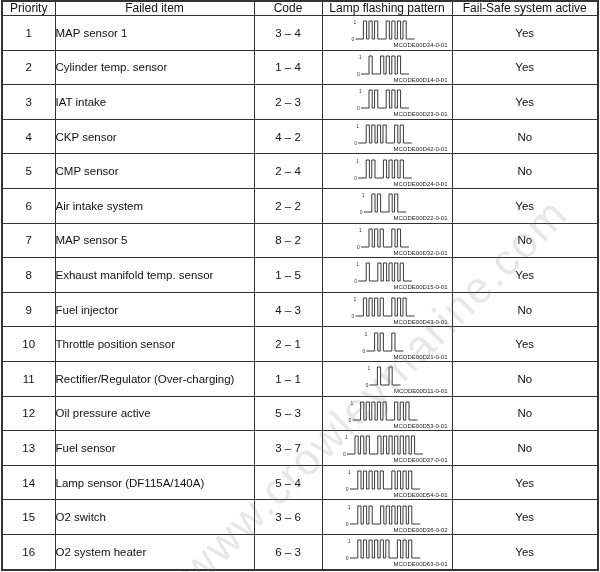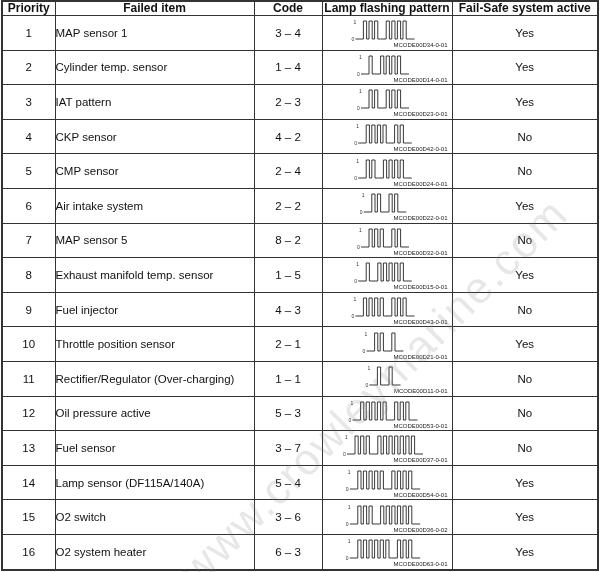--- a/index.html
+++ b/index.html
@@ -2,21 +2,21 @@
 <html><head>
 <meta charset="utf-8">
 <style>
   html, body { margin:0; padding:0; background:#ffffff; }
   body { width:600px; height:572px; position:relative; overflow:hidden;
          font-family:"Liberation Sans", sans-serif; color:#111; }
   table.dtc { position:absolute; left:1px; top:0; border-collapse:collapse;
               width:596px; table-layout:fixed; }
   table.dtc th, table.dtc td { border:1px solid #333; padding:0; }
   table.dtc { border:2px solid #333; }
-  th { font-weight:bold; font-size:12px; height:13px; line-height:13px; text-align:center; }
+  th { font-weight:normal; font-size:12px; height:13px; line-height:13px; text-align:center; }
   td { font-size:11.5px; height:33.6px; vertical-align:middle; }
   td.pri, td.code, td.fs { text-align:center; }
   td.item { padding-left:3px; }
   td.lamp { position:relative; }
   .lamp-box { position:relative; width:128px; height:33px; }
   .lamp-box svg { position:absolute; left:0; top:0; }
   .lamp-id { position:absolute; right:3px; bottom:1px; font-size:6px; color:#222; letter-spacing:0; }
   .watermark { position:absolute; left:120px; top:120px; font-size:44px; color:rgba(120,120,120,0.18);
                transform:rotate(-45deg); transform-origin:left top; white-space:nowrap; pointer-events:none;
                top:560px; left:170px; letter-spacing:2px; }
@@ -69,21 +69,21 @@
               <text x="34" y="25" font-size="5" fill="#333" font-family="Liberation Sans, sans-serif">0</text>
               <path d="M38,23 L46,23 L46,5 L49.2,5 L49.2,23 L51.6,23 L57.6,23 L57.6,5 L60.800000000000004,5 L60.800000000000004,23 L63.2,23 L63.2,5 L66.4,5 L66.4,23 L68.80000000000001,23 L68.80000000000001,5 L72.00000000000001,5 L72.00000000000001,23 L74.40000000000002,23 L74.40000000000002,5 L77.60000000000002,5 L77.60000000000002,23 L80.00000000000003,23 L86.00000000000003,23" fill="none" stroke="#222" stroke-width="0.9"></path>
             </svg>
             <span class="lamp-id">MCODE00D14-0-01</span>
           </div>
         </td>
         <td class="fs">Yes</td>
       </tr>
       <tr>
         <td class="pri">3</td>
-        <td class="item">IAT pattern</td>
+        <td class="item">IAT intake</td>
         <td class="code">2 – 3</td>
         <td class="lamp">
           <div class="lamp-box">
             <svg width="128" height="33" viewBox="0 0 128 33">
               <text x="36" y="8" font-size="5" fill="#333" font-family="Liberation Sans, sans-serif">1</text>
               <text x="34" y="25" font-size="5" fill="#333" font-family="Liberation Sans, sans-serif">0</text>
               <path d="M38,23 L46,23 L46,5 L49.2,5 L49.2,23 L51.6,23 L51.6,5 L54.800000000000004,5 L54.800000000000004,23 L57.2,23 L63.2,23 L63.2,5 L66.4,5 L66.4,23 L68.80000000000001,23 L68.80000000000001,5 L72.00000000000001,5 L72.00000000000001,23 L74.40000000000002,23 L74.40000000000002,5 L77.60000000000002,5 L77.60000000000002,23 L80.00000000000003,23 L86.00000000000003,23" fill="none" stroke="#222" stroke-width="0.9"></path>
             </svg>
             <span class="lamp-id">MCODE00D23-0-01</span>
           </div>

